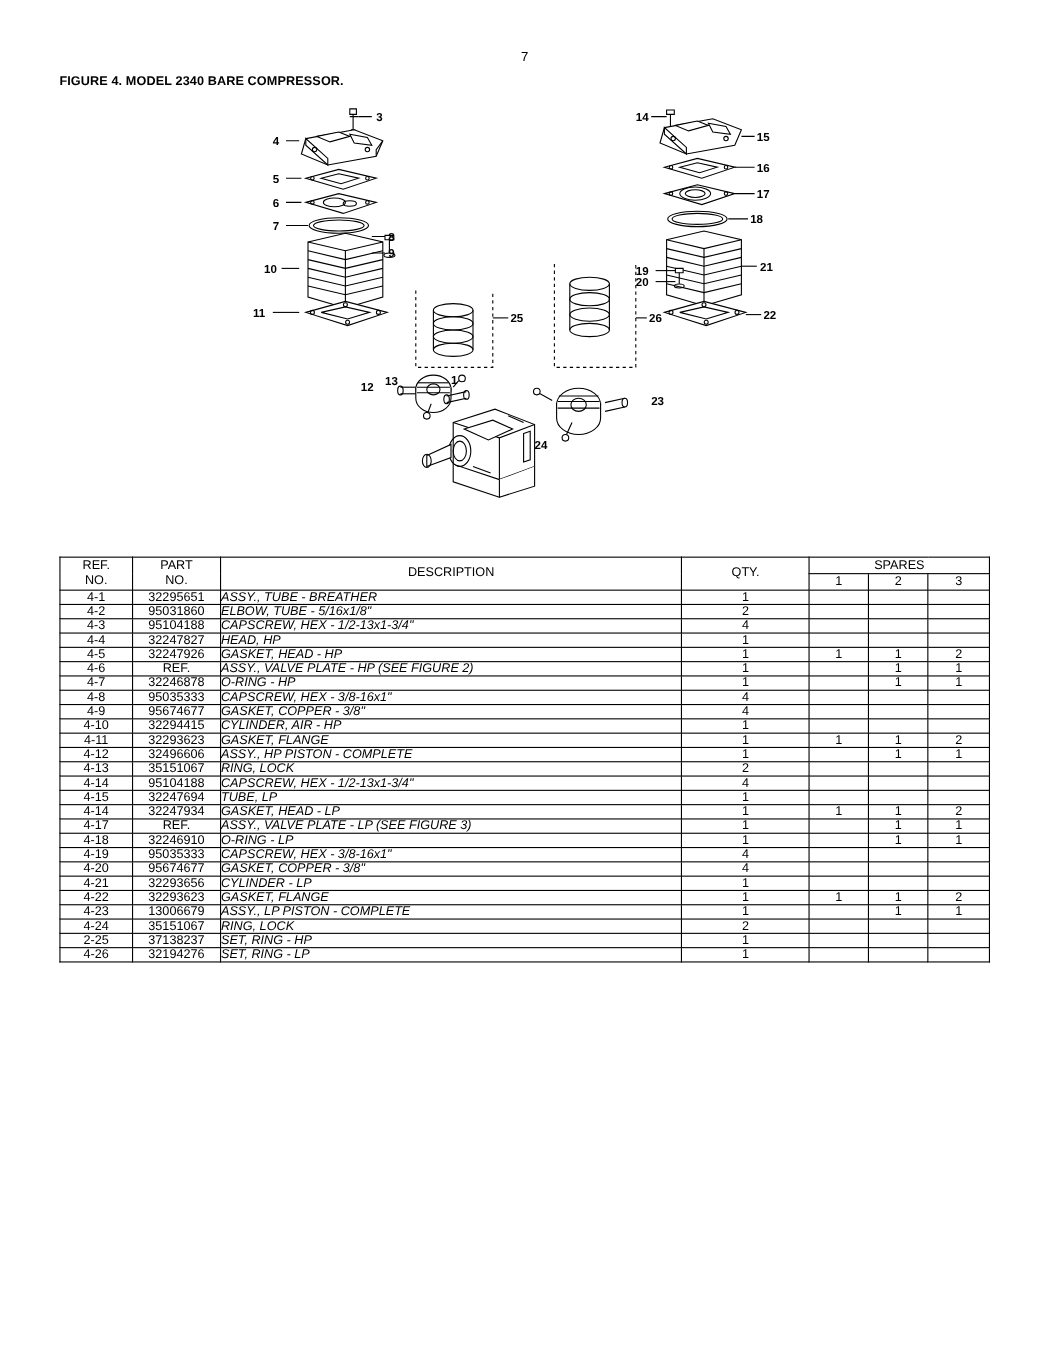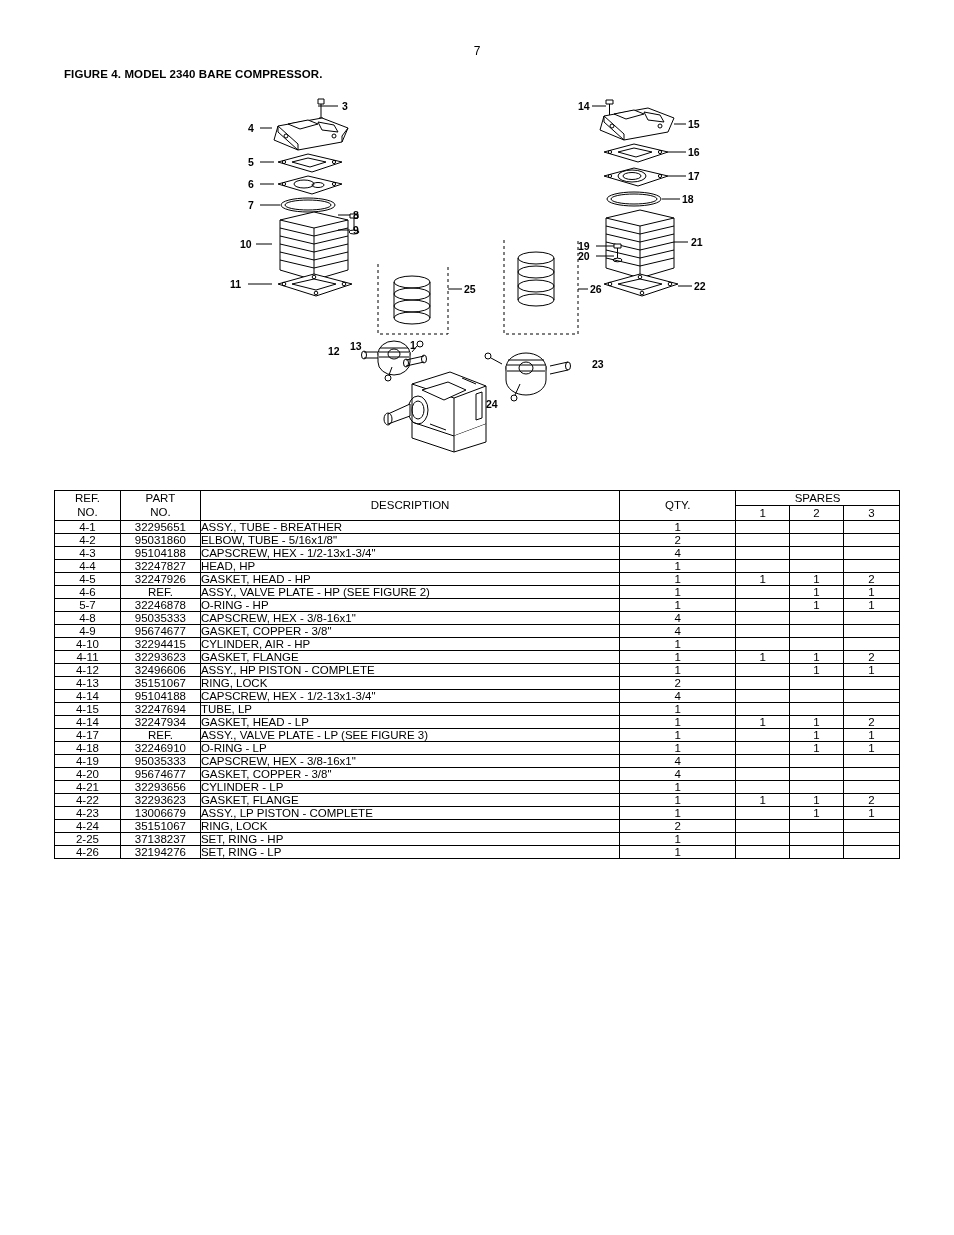--- a/index.html
+++ b/index.html
@@ -24,39 +24,39 @@
     position: absolute;
     top: 44px;
     left: 0;
     width: 954px;
     text-align: center;
     font-size: 12px;
   }
   .figure-title {
     position: absolute;
     top: 68px;
-    left: 64px;
+    left: 54px;
     font-size: 11.5px;
     font-weight: bold;
     letter-spacing: 0.1px;
   }
   .figure-area {
     position: absolute;
     top: 84px;
     left: 210px;
     width: 540px;
     height: 400px;
   }
   .figure-area svg {
     display: block;
   }
   
   .parts-table-wrap {
     position: absolute;
-    top: 490px;
+    top: 506px;
     left: 54px;
     width: 846px;
   }
   table.parts {
     border-collapse: collapse;
     width: 846px;
     font-size: 11.5px;
   }
   table.parts th, table.parts td {
     border: 1px solid #000;
@@ -91,20 +91,21 @@
     padding: 2px 0 3px 0;
   }
   td.c-ref, td.c-part {
     text-align: center;
     padding: 5px 0 5px 0;
     white-space: nowrap;
   }
   td.c-desc {
     text-align: left;
     padding: 5px 0 5px 8px;
+    font-style: italic;
   }
   td.c-qty {
     text-align: center;
     padding: 5px 0;
   }
   td.c-sp {
     text-align: center;
     padding: 5px 0;
   }
   col.ref { width: 66px; }
@@ -465,21 +466,21 @@
           <tr>
             <td class="c-ref">4-6</td>
             <td class="c-part">REF.</td>
             <td class="c-desc">ASSY., VALVE PLATE - HP (SEE FIGURE 2)</td>
             <td class="c-qty">1</td>
             <td class="c-sp"></td>
             <td class="c-sp">1</td>
             <td class="c-sp">1</td>
           </tr>
           <tr>
-            <td class="c-ref">5-7</td>
+            <td class="c-ref">4-7</td>
             <td class="c-part">32246878</td>
             <td class="c-desc">O-RING - HP</td>
             <td class="c-qty">1</td>
             <td class="c-sp"></td>
             <td class="c-sp">1</td>
             <td class="c-sp">1</td>
           </tr>
           <tr>
             <td class="c-ref">4-8</td>
             <td class="c-part">95035333</td>

